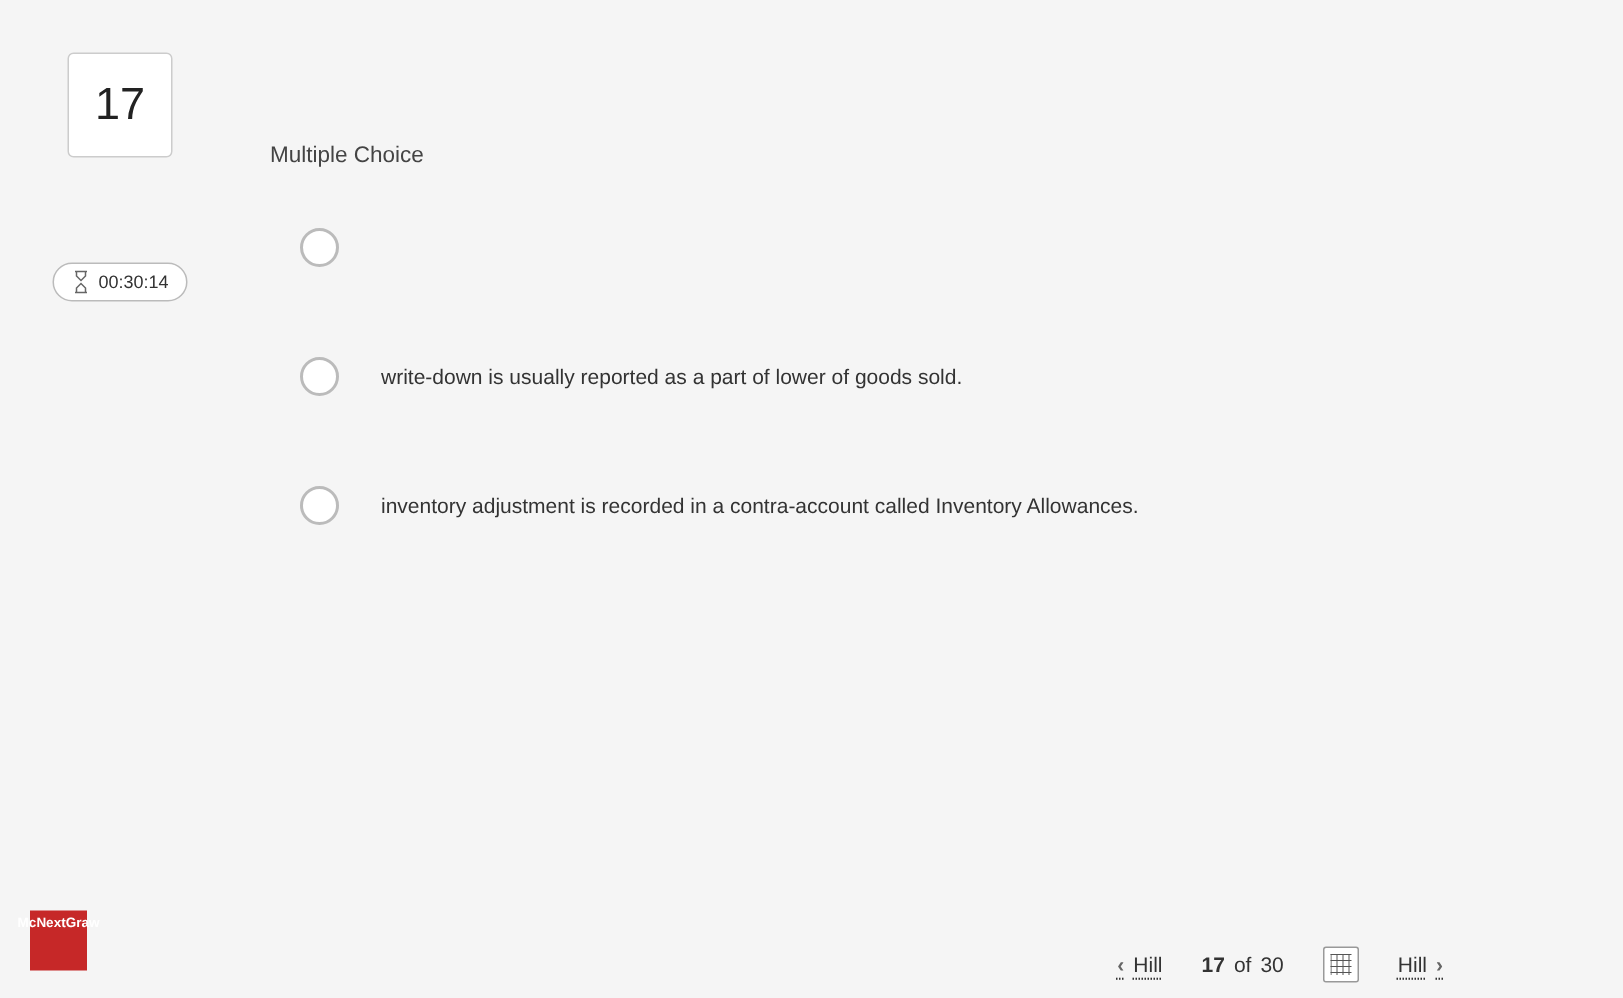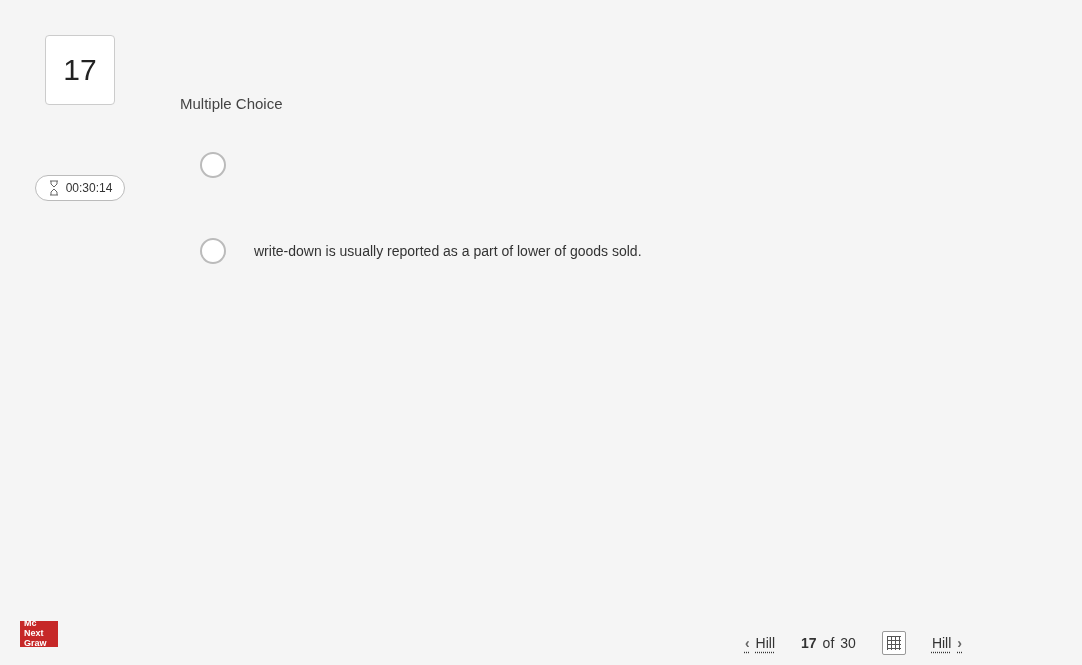--- a/index.html
+++ b/index.html
@@ -99,29 +99,29 @@
     }
     .option-text {
       font-size: 14px;
       color: #333;
     }
     .brand {
       position: absolute;
       left: 20px;
       bottom: 18px;
       width: 38px;
-      height: 26px;
+      height: 40px;
       background: #c62828;
       color: #fff;
       font-size: 9px;
       line-height: 1.1;
       font-weight: bold;
       padding: 4px;
       display: flex;
-      flex-direction: column;
+      flex-direction: row;
       justify-content: center;
     }
     .nav-center {
       position: absolute;
       right: 120px;
       bottom: 10px;
       display: flex;
       align-items: center;
       gap: 26px;
       font-size: 14px;
@@ -188,20 +188,24 @@
     <div class="mc-label">Multiple Choice</div>
 
     <div class="options">
       <div class="option-row">
         <div class="radio"></div>
       </div>
       <div class="option-row">
         <div class="radio"></div>
         <div class="option-text">write-down is usually reported as a part of lower of goods sold.</div>
       </div>
+      <div class="option-row">
+        <div class="radio"></div>
+        <div class="option-text">inventory adjustment is recorded in a contra-account called Inventory Allowances.</div>
+      </div>
     </div>
   </div>
 </div>
 
 <div class="brand">
   <span>Mc</span>
   <span>Next</span>
   <span>Graw</span>
 </div>
 

